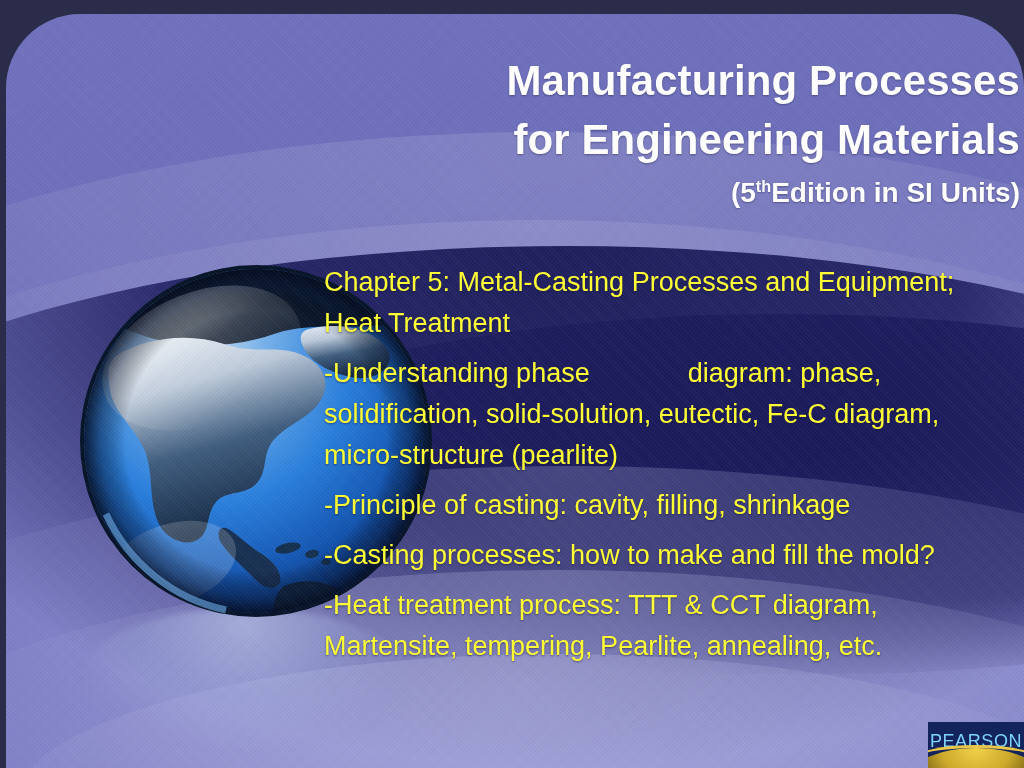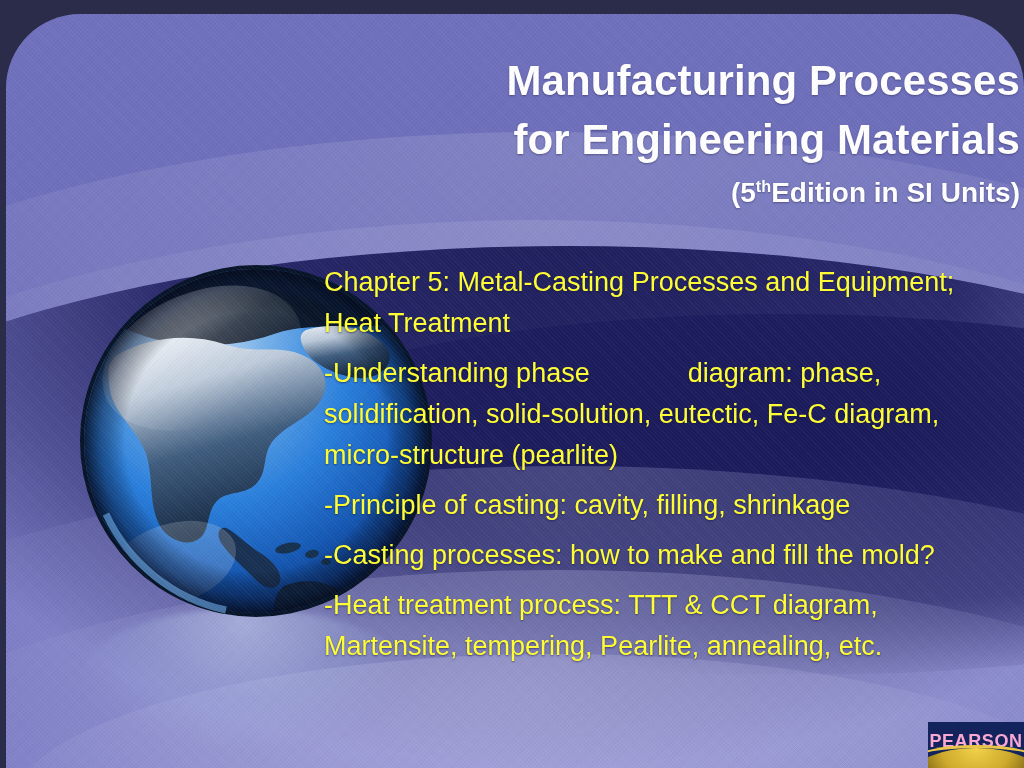--- a/index.html
+++ b/index.html
@@ -189,23 +189,23 @@
     width: 96px;
     height: 46px;
     background: #13245c;
     overflow: hidden;
   }
   .pearson-word {
     position: absolute;
     left: 50%;
     top: 9px;
     transform: translateX(-50%);
-    color: #f9a8d4;
+    color: #7dd3fc;
     font-size: 18px;
-    font-weight: bold;
+    font-weight: normal;
     letter-spacing: 0.6px;
     white-space: nowrap;
   }
   .pearson-arc {
     position: absolute;
     left: -16px;
     bottom: -34px;
     width: 128px;
     height: 54px;
     border-radius: 50%;

